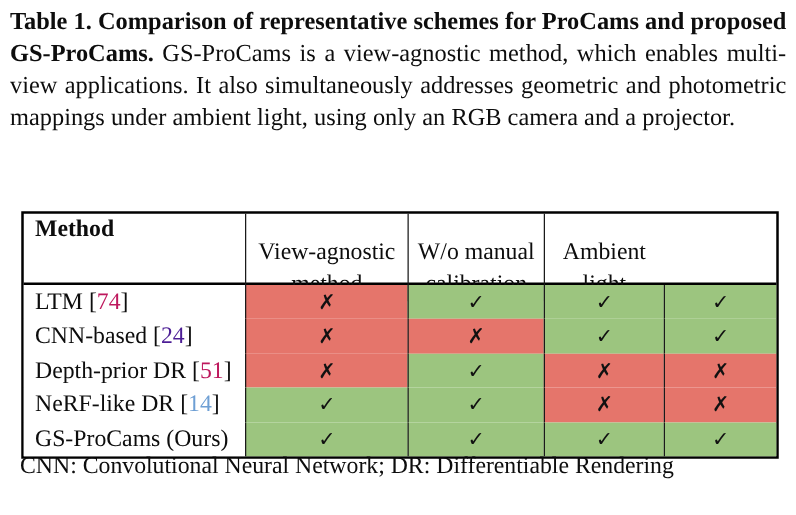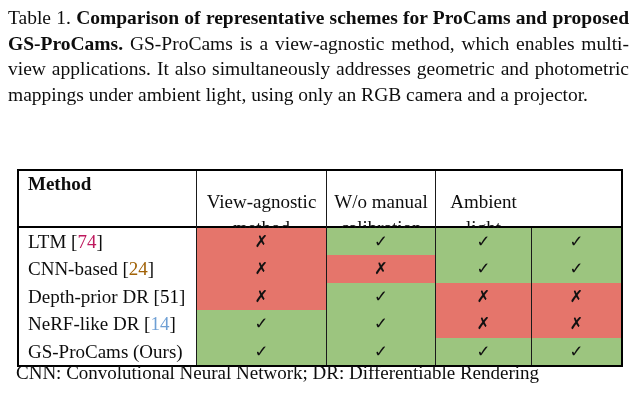--- a/index.html
+++ b/index.html
@@ -13,21 +13,21 @@
   }
 
   
   .caption {
     position: absolute;
     left: 8px; top: 5px; width: 621px;
     font-size: 19.5px;
     line-height: 25.6px;
     text-align: justify;
   }
-  .caption .cap-label { font-weight: normal; }
+  .caption .cap-label { font-weight: bold; }
   .caption .cap-bold  { font-weight: bold; }
 
   
   .cmp-table {
     position: absolute;
     left: 17px; top: 169px;
     width: 606px; height: 198px;
     border: 2px solid #000;
     box-sizing: border-box;
     background: #fff;
@@ -104,28 +104,28 @@
   </div>
   <div id="table-body">
       <div class="grid-row body-row">
     <div class="cell method-cell"><span class="pre">LTM [</span><span class="cite" style="color: #be185d;">74</span><span class="post">]</span></div>
   <div class="cell mark" style="background: rgb(229, 117, 107);">✗</div>
         <div class="cell mark" style="background: rgb(156, 197, 127);">✓</div>
         <div class="cell mark" style="background: rgb(156, 197, 127);">✓</div>
         <div class="cell mark" style="background: rgb(156, 197, 127);">✓</div>
       </div>
       <div class="grid-row body-row">
-    <div class="cell method-cell"><span class="pre">CNN-based [</span><span class="cite" style="color: #a16207;">24</span><span class="post">]</span></div>
+    <div class="cell method-cell"><span class="pre">CNN-based [</span><span class="cite" style="color: #4c1d95;">24</span><span class="post">]</span></div>
   <div class="cell mark" style="background: rgb(229, 117, 107);">✗</div>
         <div class="cell mark" style="background: rgb(229, 117, 107);">✗</div>
         <div class="cell mark" style="background: rgb(156, 197, 127);">✓</div>
         <div class="cell mark" style="background: rgb(156, 197, 127);">✓</div>
       </div>
       <div class="grid-row body-row">
-    <div class="cell method-cell"><span class="pre">Depth-prior DR [</span><span class="cite" style="color: #000000;">51</span><span class="post">]</span></div>
+    <div class="cell method-cell"><span class="pre">Depth-prior DR [</span><span class="cite" style="color: #be185d;">51</span><span class="post">]</span></div>
   <div class="cell mark" style="background: rgb(229, 117, 107);">✗</div>
         <div class="cell mark" style="background: rgb(156, 197, 127);">✓</div>
         <div class="cell mark" style="background: rgb(229, 117, 107);">✗</div>
         <div class="cell mark" style="background: rgb(229, 117, 107);">✗</div>
       </div>
       <div class="grid-row body-row">
     <div class="cell method-cell"><span class="pre">NeRF-like DR [</span><span class="cite" style="color: rgb(110, 159, 212); font-family: Liberation Serif, serif;">14</span><span class="post">]</span></div>
   <div class="cell mark" style="background: rgb(156, 197, 127);">✓</div>
         <div class="cell mark" style="background: rgb(156, 197, 127);">✓</div>
         <div class="cell mark" style="background: rgb(229, 117, 107);">✗</div>

